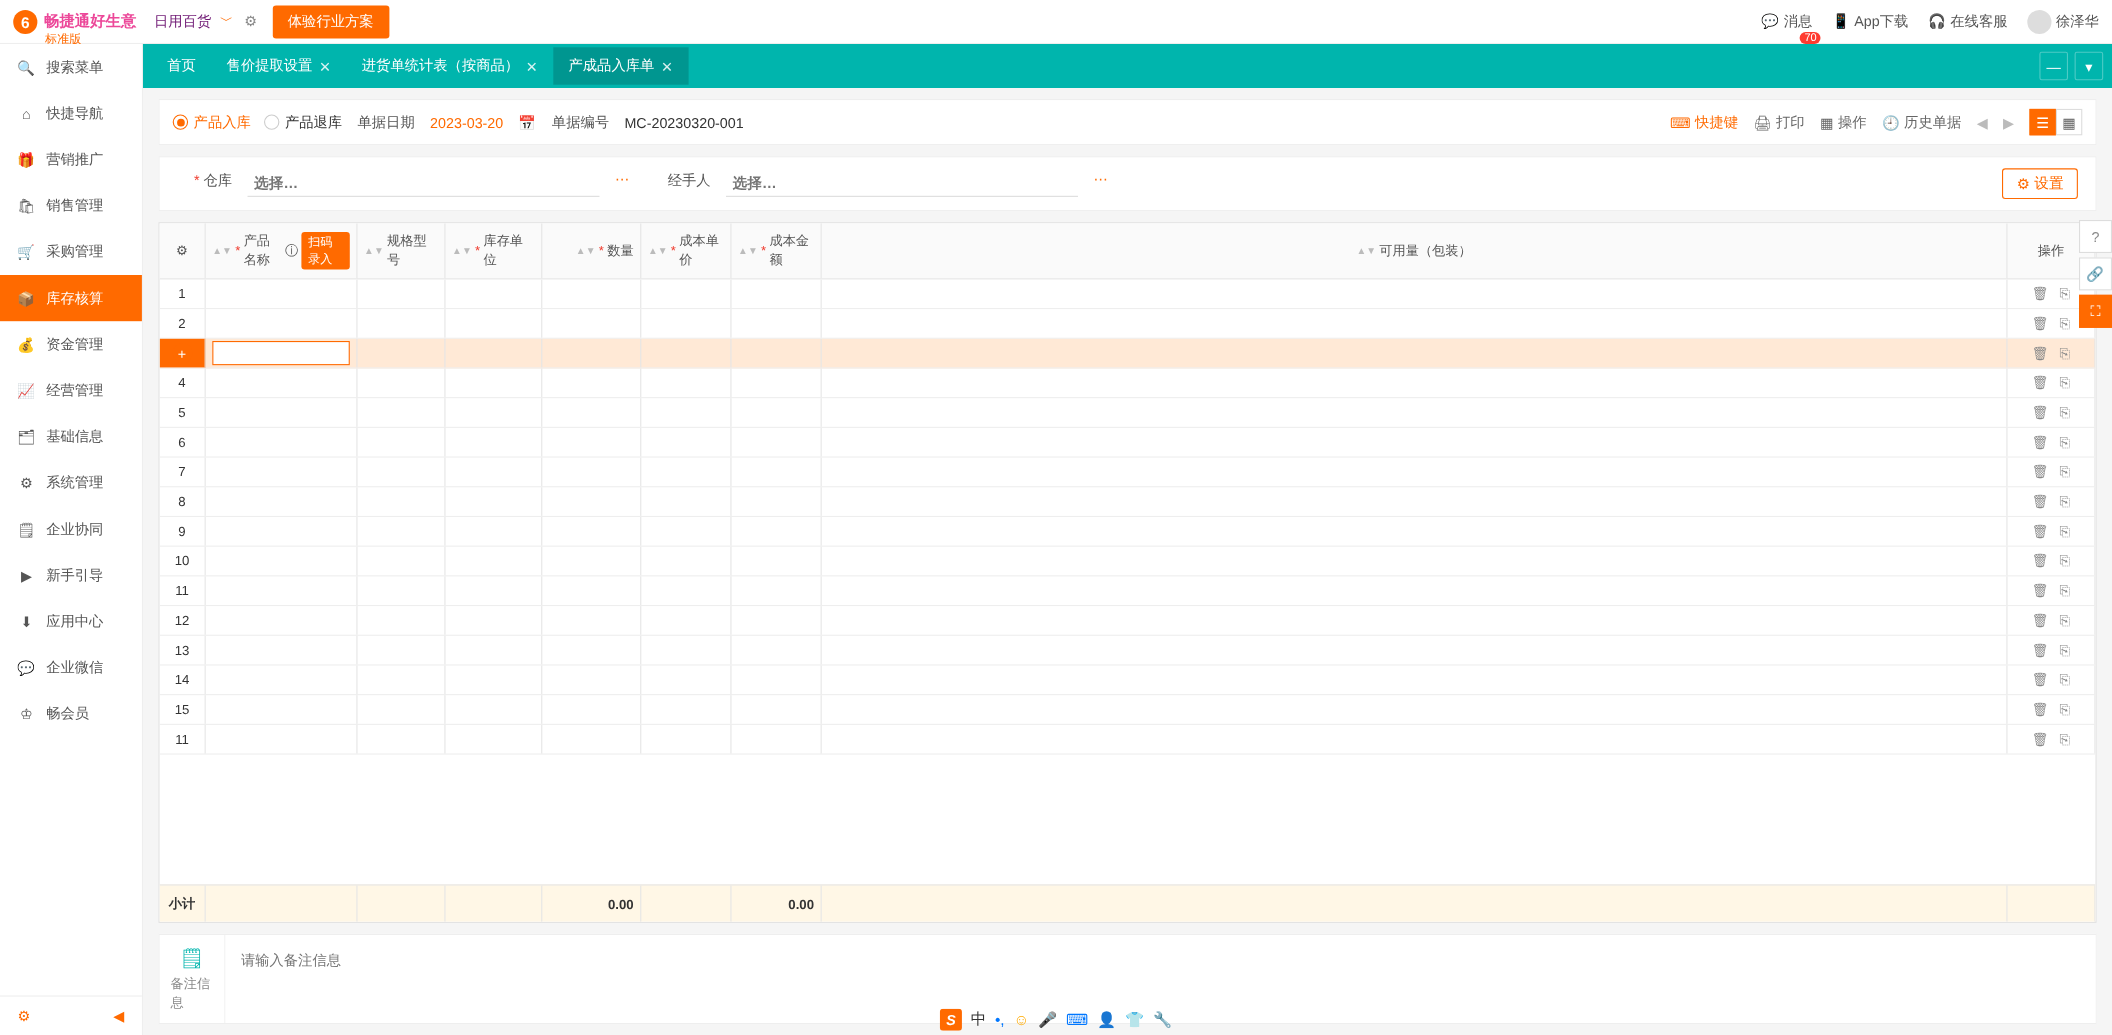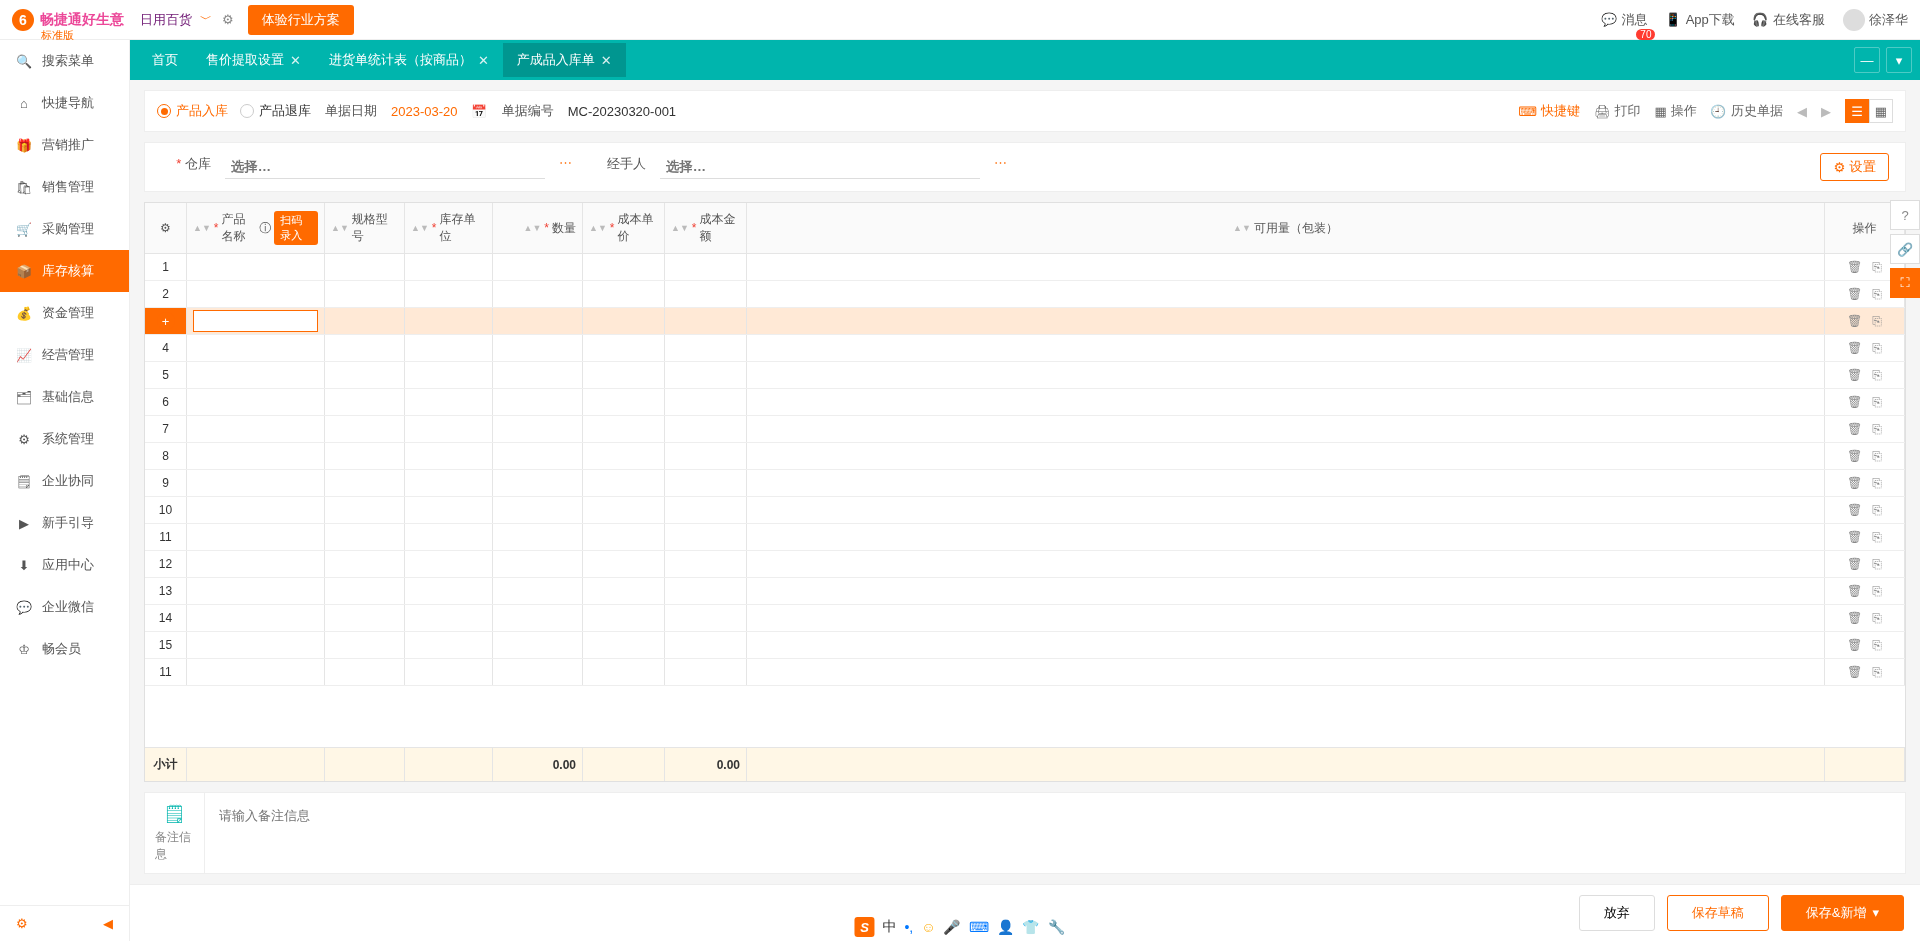--- a/index.html
+++ b/index.html
@@ -582,25 +582,20 @@
 
       <div class="remark-box">
         <div class="remark-left">
           <span class="remark-ico">🗒</span>
           <span>备注信息</span>
         </div>
         <textarea class="remark-input" placeholder="请输入备注信息" style=""></textarea>
       </div>
     </div>
 
-    <div class="footer">
-      <button class="btn">放弃</button>
-      <button class="btn orange-outline">保存草稿</button>
-      <button class="btn orange-fill"><span>保存&amp;新增</span><span class="caret">▾</span></button>
-    </div>
   </div>
 </div>
 
 <div class="right-dock">
   <span class="dock-btn">?</span>
   <span class="dock-btn">🔗</span>
   <span class="dock-btn active">⛶</span>
 </div>
 
 <div class="task-icons">

